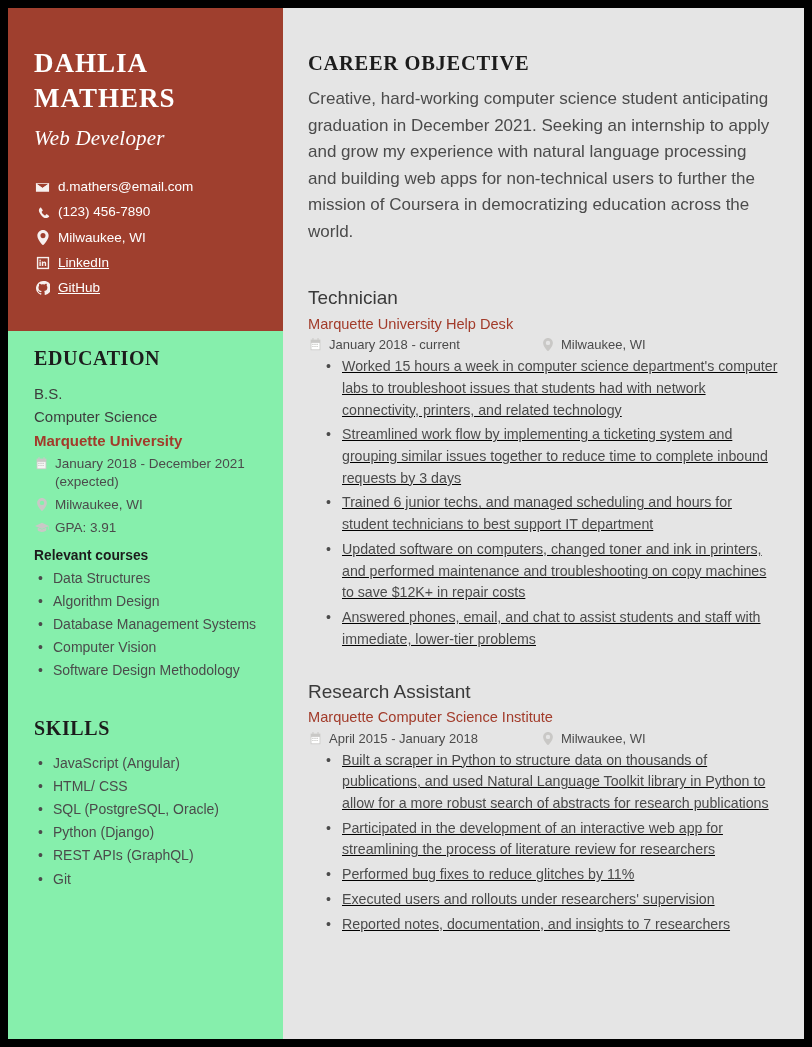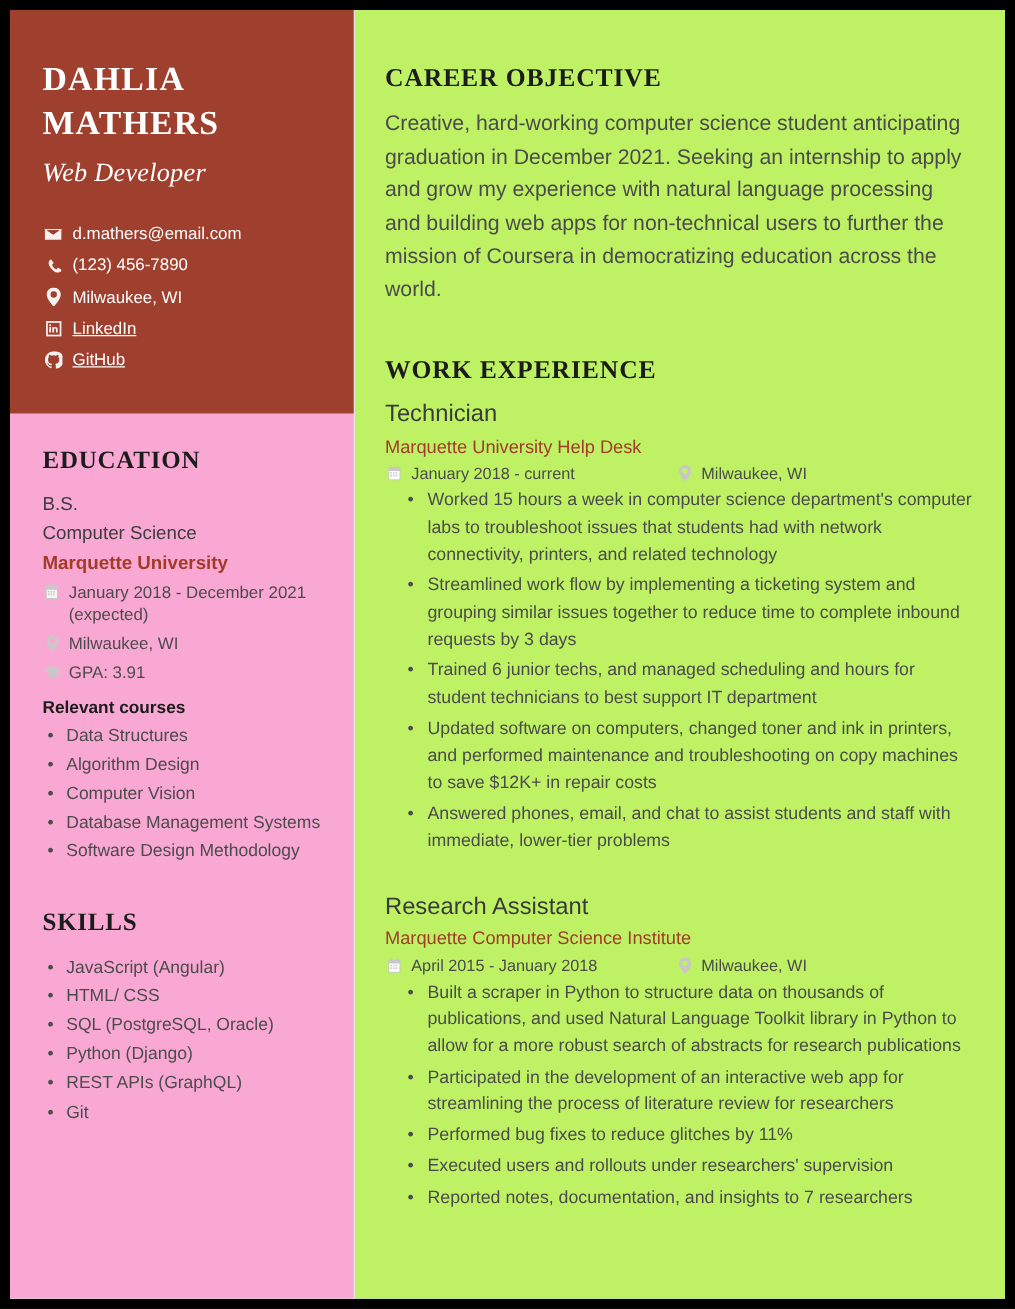--- a/index.html
+++ b/index.html
@@ -79,23 +79,23 @@
     align-items: center;
     justify-content: center;
     opacity: 0.92;
   }
 
   .contact-item .ico svg { display: block; fill: #ffffff; }
 
   .contact-link { text-decoration: underline; color: #ffffff; }
 
   #sidebar-body {
-    padding: 26px 26px 20px 26px;
+    padding: 16px 26px 20px 26px;
     flex: 1 1 auto;
-    background: #f9a8d4;
+    background: #86efac;
   }
 
   .side-heading {
     font-family: "Liberation Serif", serif;
     font-weight: bold;
     font-size: 20px;
     letter-spacing: 0.6px;
     text-transform: uppercase;
     color: #1c1c1c;
     margin-bottom: 12px;
@@ -166,21 +166,21 @@
     color: #4b4b4b;
     font-size: 14px;
   }
 
   #skills-block { margin-top: 36px; }
 
   
   #main {
     flex: 1 1 auto;
     padding: 44px 26px 20px 24px;
-    background: #bef264;
+    background: #e5e5e5;
   }
 
   .main-heading {
     font-family: "Liberation Serif", serif;
     font-weight: bold;
     font-size: 20.5px;
     letter-spacing: 0.7px;
     text-transform: uppercase;
     color: #1c1c1c;
     margin-bottom: 11px;
@@ -234,20 +234,21 @@
     display: flex;
     align-items: center;
     justify-content: center;
   }
 
   .job-meta .ico svg { display: block; fill: #c9c8c6; }
 
   ul.job-bullets {
     list-style: none;
     padding-left: 18px;
+    text-decoration: underline;
   }
 
   ul.job-bullets li {
     position: relative;
     padding-left: 16px;
     font-size: 14.2px;
     color: #4b4b4b;
     line-height: 1.53;
     margin-bottom: 3px;
   }
@@ -356,22 +357,22 @@
                 <path d="M17.2 6.4v4.2h.8V6.4z"></path>
               </svg>
           </span>
           <span>GPA: 3.91</span>
         </div>
 
         <div class="sub-label">Relevant courses</div>
         <ul class="bullets" id="courses-list">
             <li>Data Structures</li>
             <li>Algorithm Design</li>
+            <li>Database Management Systems</li>
             <li>Computer Vision</li>
-            <li>Database Management Systems</li>
             <li>Software Design Methodology</li>
           </ul>
       </section>
 
       <section id="skills-block">
         <h2 class="side-heading">SKILLS</h2>
         <ul class="bullets" id="skills-list">
             <li>JavaScript (Angular)</li>
             <li>HTML/ CSS</li>
             <li>SQL (PostgreSQL, Oracle)</li>
@@ -385,21 +386,20 @@
   </aside>
 
   <main id="main">
 
     <section id="objective-section">
       <h2 class="main-heading">CAREER OBJECTIVE</h2>
       <p id="objective-text">Creative, hard-working computer science student anticipating graduation in December 2021. Seeking an internship to apply and grow my experience with natural language processing and building web apps for non-technical users to further the mission of Coursera in democratizing education across the world.</p>
     </section>
 
     <section id="work-section">
-      <h2 class="main-heading">WORK EXPERIENCE</h2>
       <div id="jobs-container">
           <div class="job">
             <div class="job-title">Technician</div>
             <div class="job-company">Marquette University Help Desk</div>
             <div class="job-meta">
               <div class="meta-cell meta-date">
                 <span class="ico">
                   <svg width="13" height="13" viewBox="0 0 16 16">
                     <path d="M2 2h12v13H2z"></path>
                     <path d="M3 6h10v8H3z" fill="#ffffff"></path>

